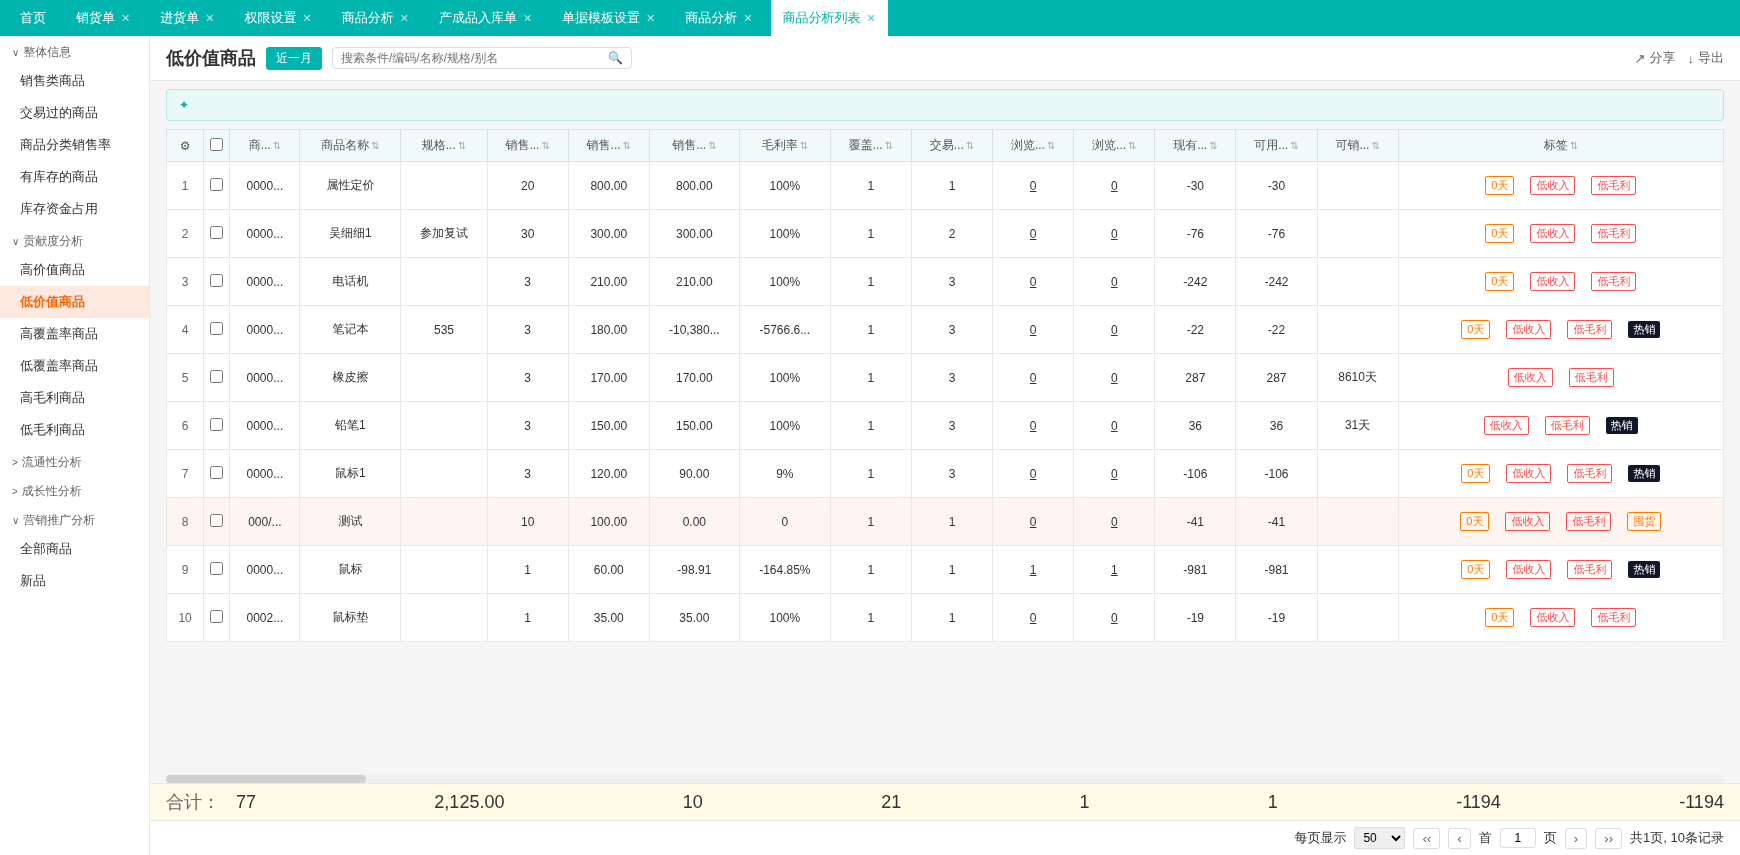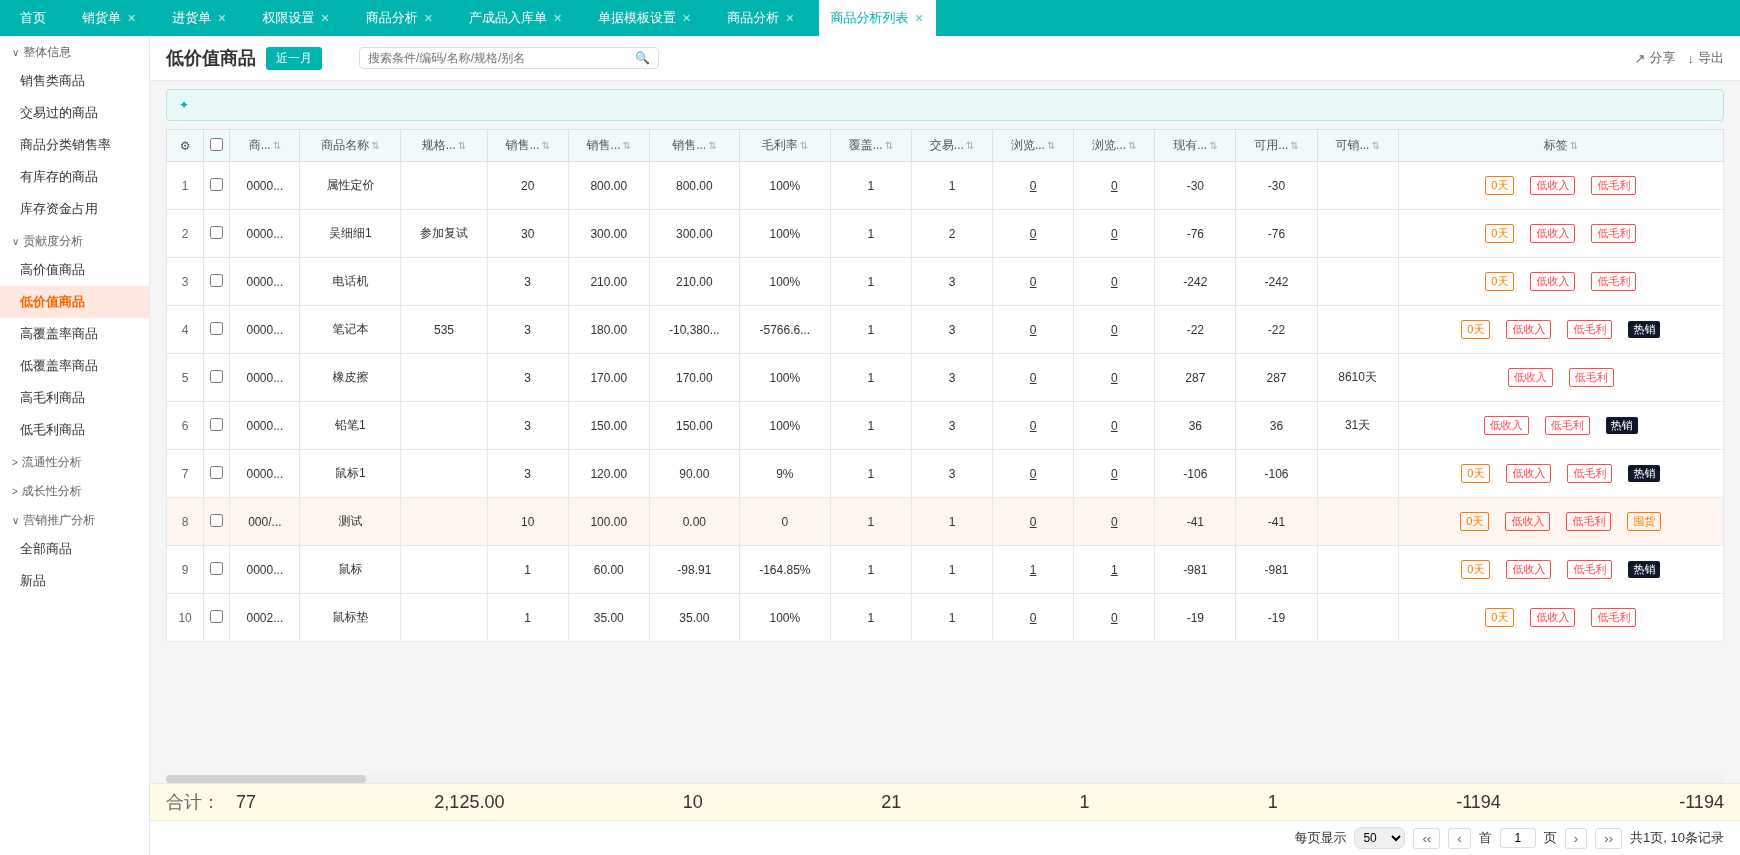--- a/index.html
+++ b/index.html
@@ -5,21 +5,21 @@
     * { box-sizing: border-box; margin: 0; padding: 0; }
     body { font-family: 'Microsoft YaHei', Arial, sans-serif; font-size: 12px; background: #f5f5f5; color: #333; }
 
     
     .top-nav {
       background: #00b5ad;
       display: flex;
       align-items: center;
       height: 36px;
       padding: 0 8px;
-      gap: 12px;
+      gap: 6px;
     }
     .nav-item {
       color: #fff;
       padding: 0 12px;
       height: 36px;
       display: flex;
       align-items: center;
       cursor: pointer;
       font-size: 13px;
       white-space: nowrap;
@@ -90,21 +90,20 @@
       font-size: 12px;
     }
     .search-box {
       display: flex;
       align-items: center;
       border: 1px solid #ddd;
       border-radius: 4px;
       padding: 3px 8px;
       flex: 1;
       max-width: 300px;
-      margin-left: 27px;
     }
     .search-box input {
       border: none;
       outline: none;
       font-size: 12px;
       width: 100%;
       color: #999;
     }
     .search-icon { color: #ff6600; }
     .header-actions {
@@ -199,21 +198,21 @@
       align-items: center;
       justify-content: flex-end;
       padding: 6px 16px;
       background: #fff;
       border-top: 1px solid #e8e8e8;
       gap: 8px;
       font-size: 13px;
     }
     .page-size-select {
       border: 1px solid #ddd;
-      border-radius: 7px;
+      border-radius: 2px;
       padding: 2px 4px;
       font-size: 12px;
     }
     .page-btn {
       border: 1px solid #ddd;
       background: #fff;
       cursor: pointer;
       padding: 2px 8px;
       border-radius: 3px;
       color: #666;

